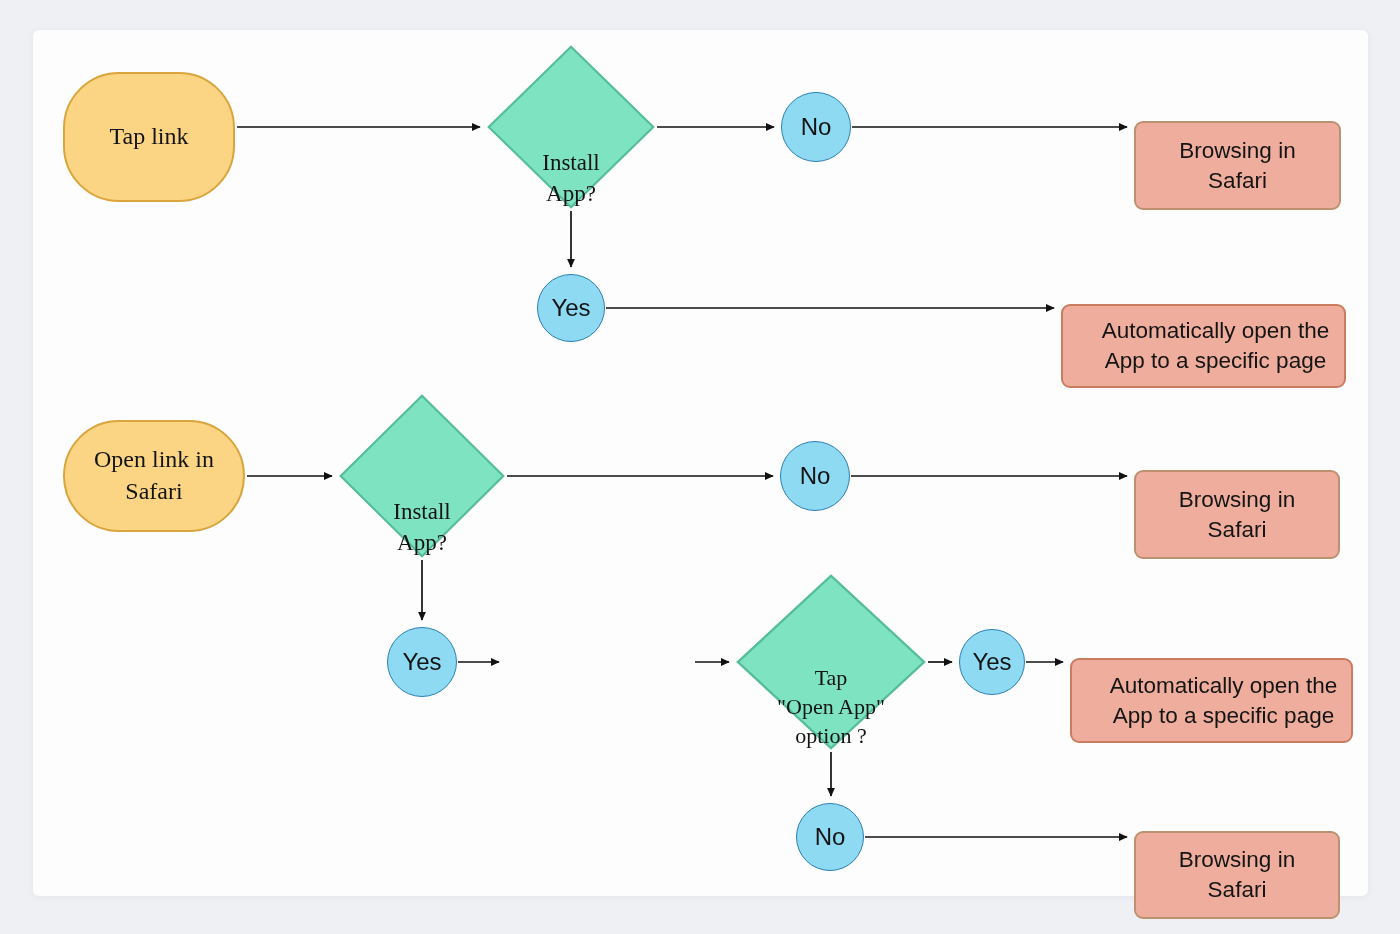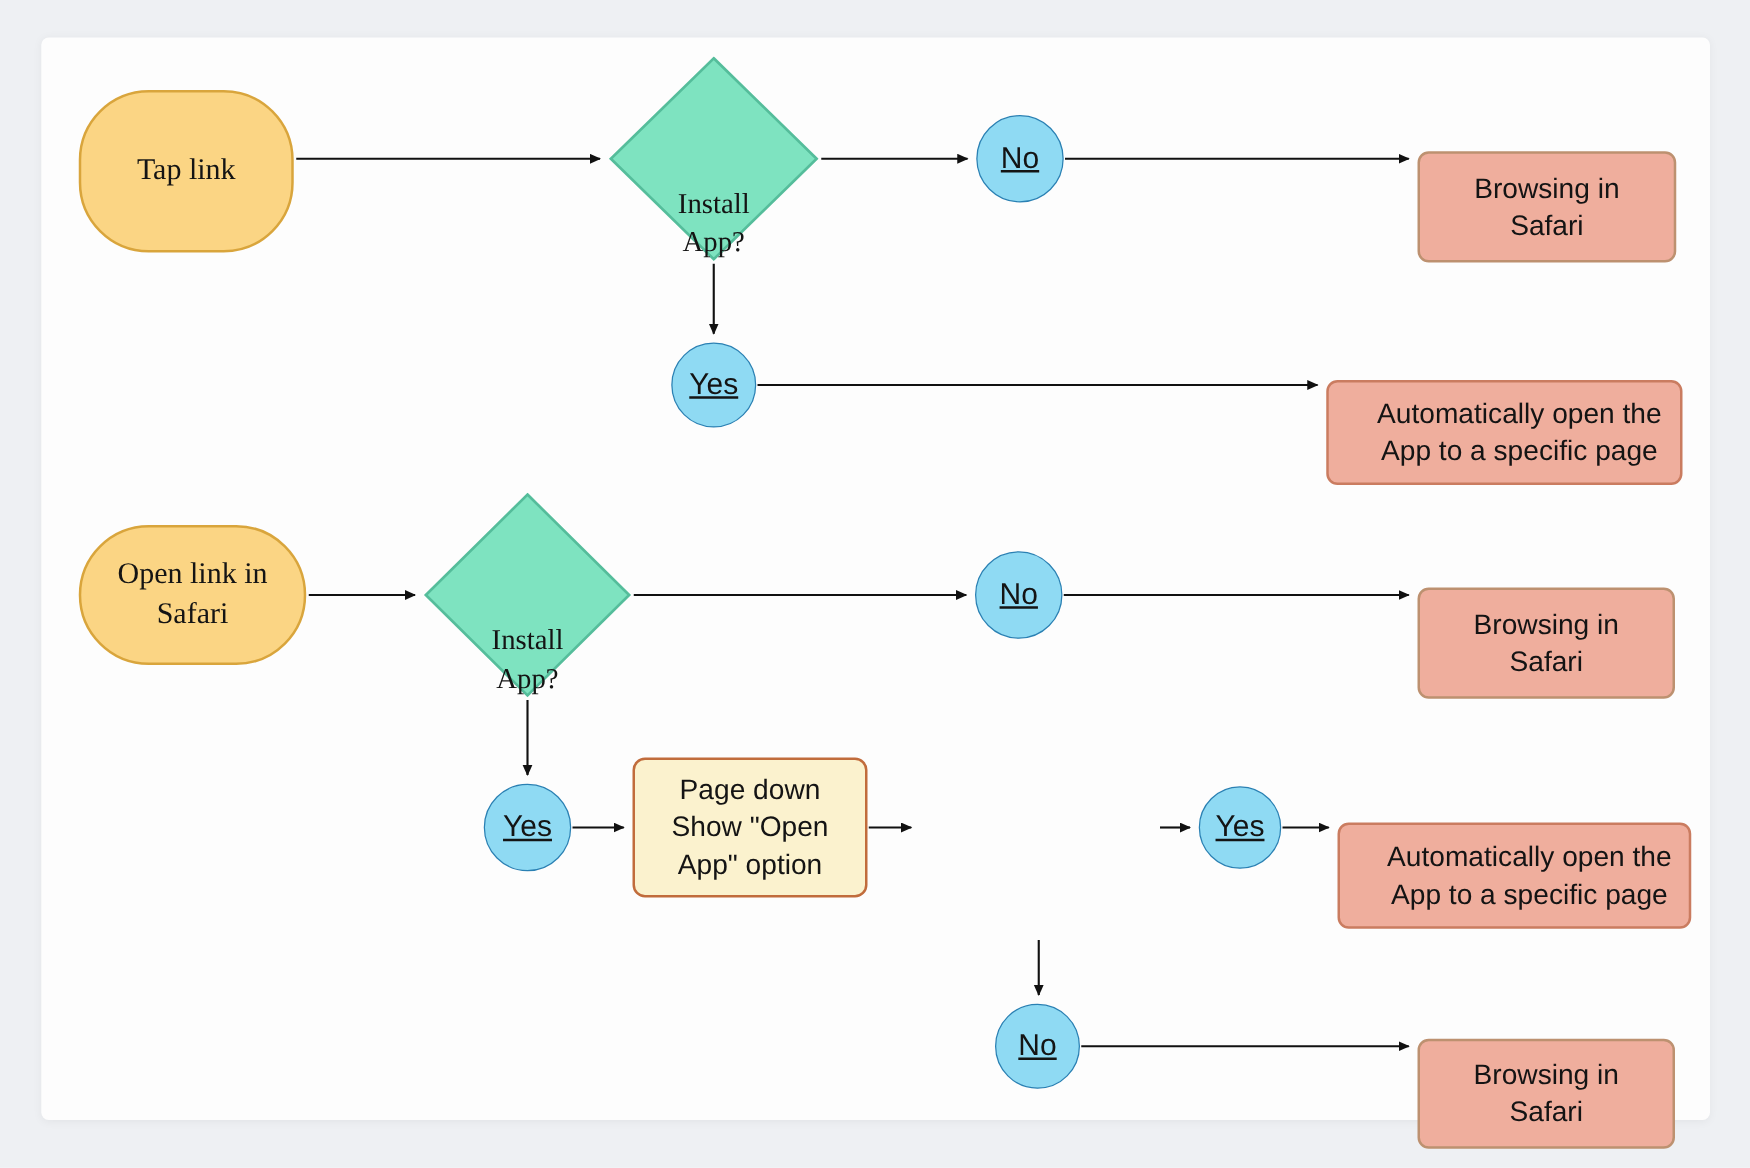--- a/index.html
+++ b/index.html
@@ -73,21 +73,20 @@
   .diamond polygon {
     fill: var(--decision-fill, #7ee3c0);
     stroke: var(--decision-border, #55bd9b);
     stroke-width: 1.3;
   }
   .circle {
     background: var(--branch-fill, #8fdaf3);
     border: 1.8px solid var(--branch-border, #2a80b3);
     border-radius: 50%;
     font-size: 24px;
-    text-decoration: underline;
   }
   .result {
     background: var(--result-fill, #efae9d);
     border: 2px solid var(--result-border, #bd9170);
     border-radius: 9px;
     font-size: 22.5px;
     margin-top: 38px;
   }
   .result.strong {
     border-color: var(--result-border-strong, #ca7c60);
@@ -180,26 +179,29 @@
 
   <div class="node result sans" style="left:1134px; top:432px; width:206px; height:89px;">
     <span class="label">Browsing in
 Safari</span>
   </div>
 
   <div class="node circle sans" style="left:387px; top:627px; width:70px; height:70px;">
     <span class="label">Yes</span>
   </div>
 
-  <div class="node process sans" style="left:506px; top:606px; width:188px; height:112px;">
-    <span class="label">Page down
-Show "Open
-App" option</span>
-  </div>
-
+
+  <div class="node diamond serif" style="left:736px; top:574px; width:190px; height:176px;">
+    <svg viewBox="0 0 100 100" preserveAspectRatio="none">
+      <polygon points="50,1 99,50 50,99 1,50"></polygon>
+    </svg>
+    <span class="label" style="font-size:22px;">Tap
+"Open App"
+option ?</span>
+  </div>
 
   <div class="node circle sans" style="left:959px; top:629px; width:66px; height:66px;">
     <span class="label">Yes</span>
   </div>
 
   <div class="node result strong sans" style="left:1070px; top:620px; width:283px; height:85px;">
     <span class="label">Automatically open the
 App to a specific page</span>
   </div>
 

